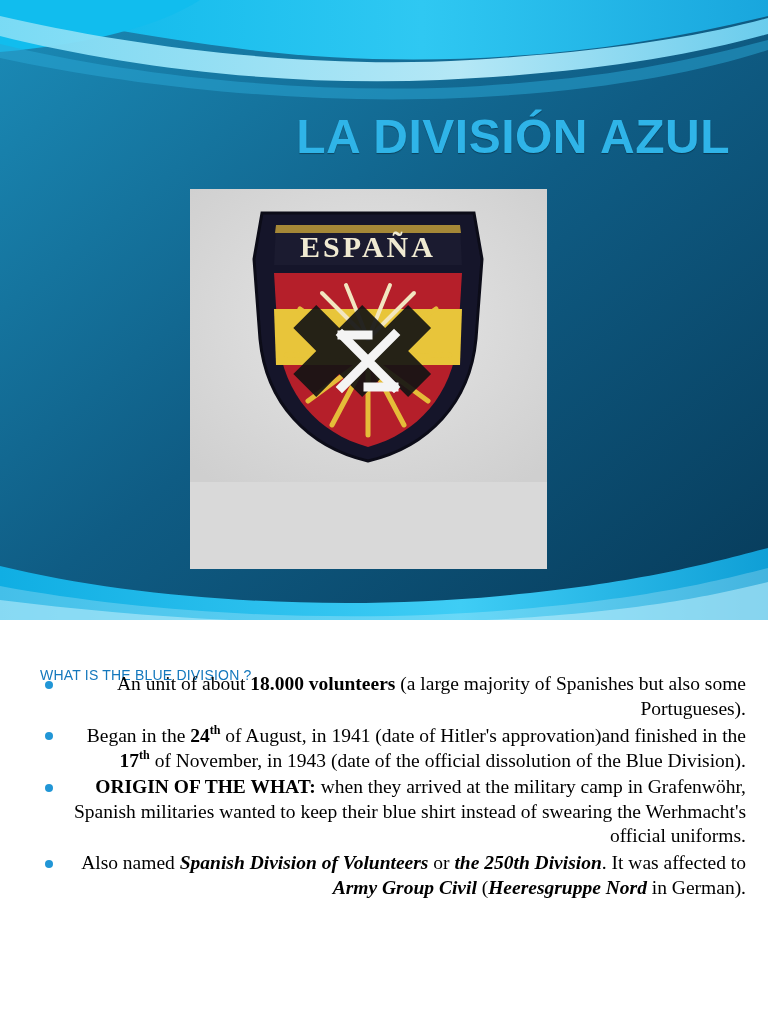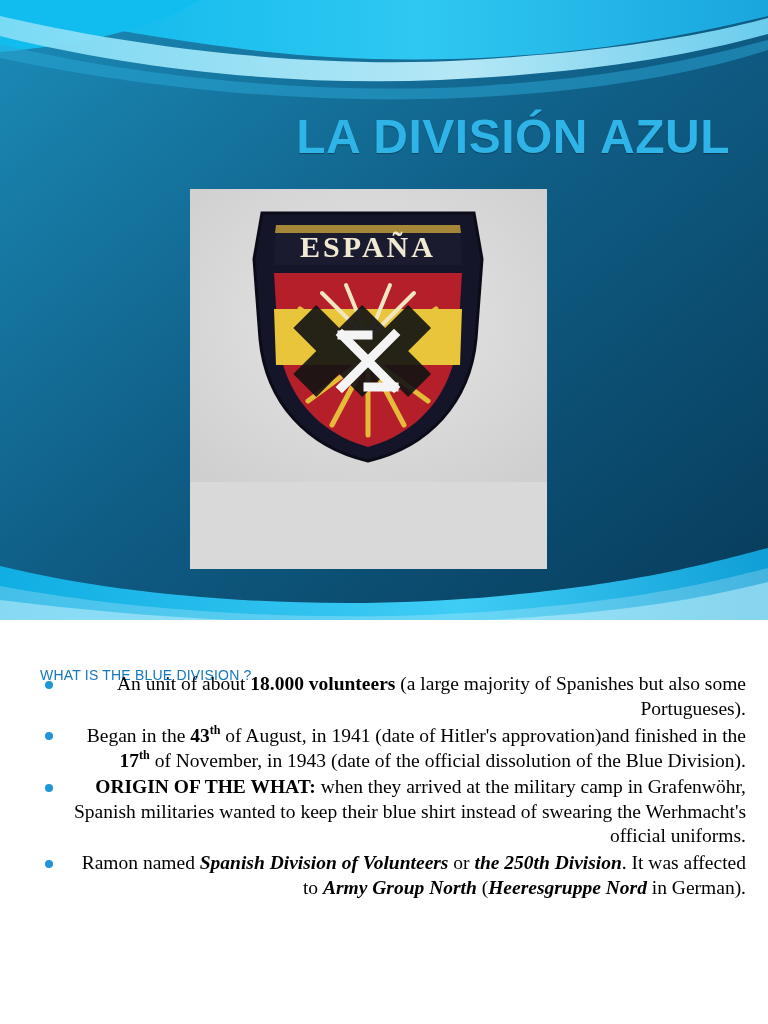--- a/index.html
+++ b/index.html
@@ -222,19 +222,19 @@
 
   <div class="slide-bottom">
     <svg class="bg-svg" viewBox="0 0 768 120" preserveAspectRatio="none">
       <path d="M0,0 C150,34 340,46 520,32 C650,22 710,8 768,0 L768,0 L0,0 Z" fill="#ffffff"></path>
     </svg>
 
     <div class="heading">WHAT IS THE BLUE DIVISION ?</div>
 
     <ul class="bullets" id="bullet-list">
         <li><span>An unit of about </span><b>18.000 volunteers</b><span> (a large majority of Spanishes but also some Portugueses).</span></li>
-        <li><span>Began in the </span><b>43</b><b><sup>th</sup></b><span> of August, in 1941 (date of Hitler's approvation)and finished in the </span><b>17</b><b><sup>th</sup></b><span> of November, in 1943 (date of the official dissolution of the Blue Division).</span></li>
+        <li><span>Began in the </span><b>24</b><b><sup>th</sup></b><span> of August, in 1941 (date of Hitler's approvation)and finished in the </span><b>17</b><b><sup>th</sup></b><span> of November, in 1943 (date of the official dissolution of the Blue Division).</span></li>
         <li><b>ORIGIN OF THE WHAT:</b><span> when they arrived at the military camp in Grafenwöhr, Spanish militaries wanted to keep their blue shirt instead of swearing the Werhmacht's official uniforms.</span></li>
-        <li><span>Ramon named </span><b><i>Spanish Division of Volunteers</i></b><span> or </span><b><i>the 250th Division</i></b><span>. It was affected to </span><b><i>Army Group North</i></b><span> (</span><b><i>Heeresgruppe Nord</i></b><span>  in German).</span></li>
+        <li><span>Also named </span><b><i>Spanish Division of Volunteers</i></b><span> or </span><b><i>the 250th Division</i></b><span>. It was affected to </span><b><i>Army Group Civil</i></b><span> (</span><b><i>Heeresgruppe Nord</i></b><span>  in German).</span></li>
       </ul>
   </div>
 
 </div>
 
 </body></html>

